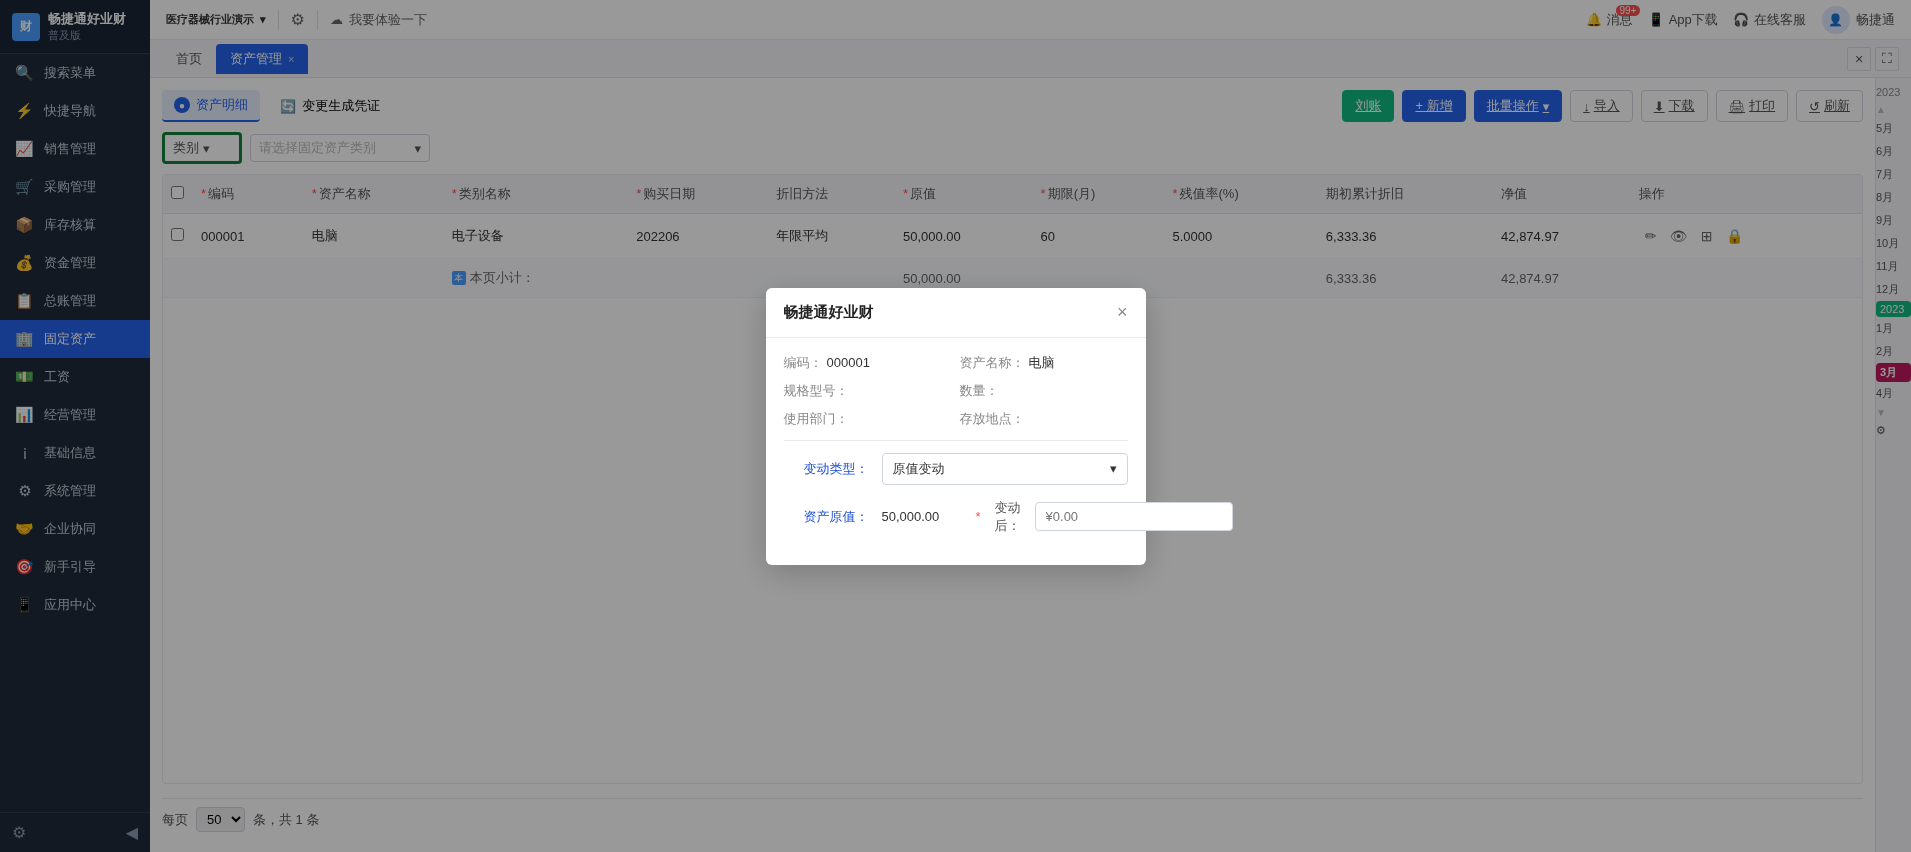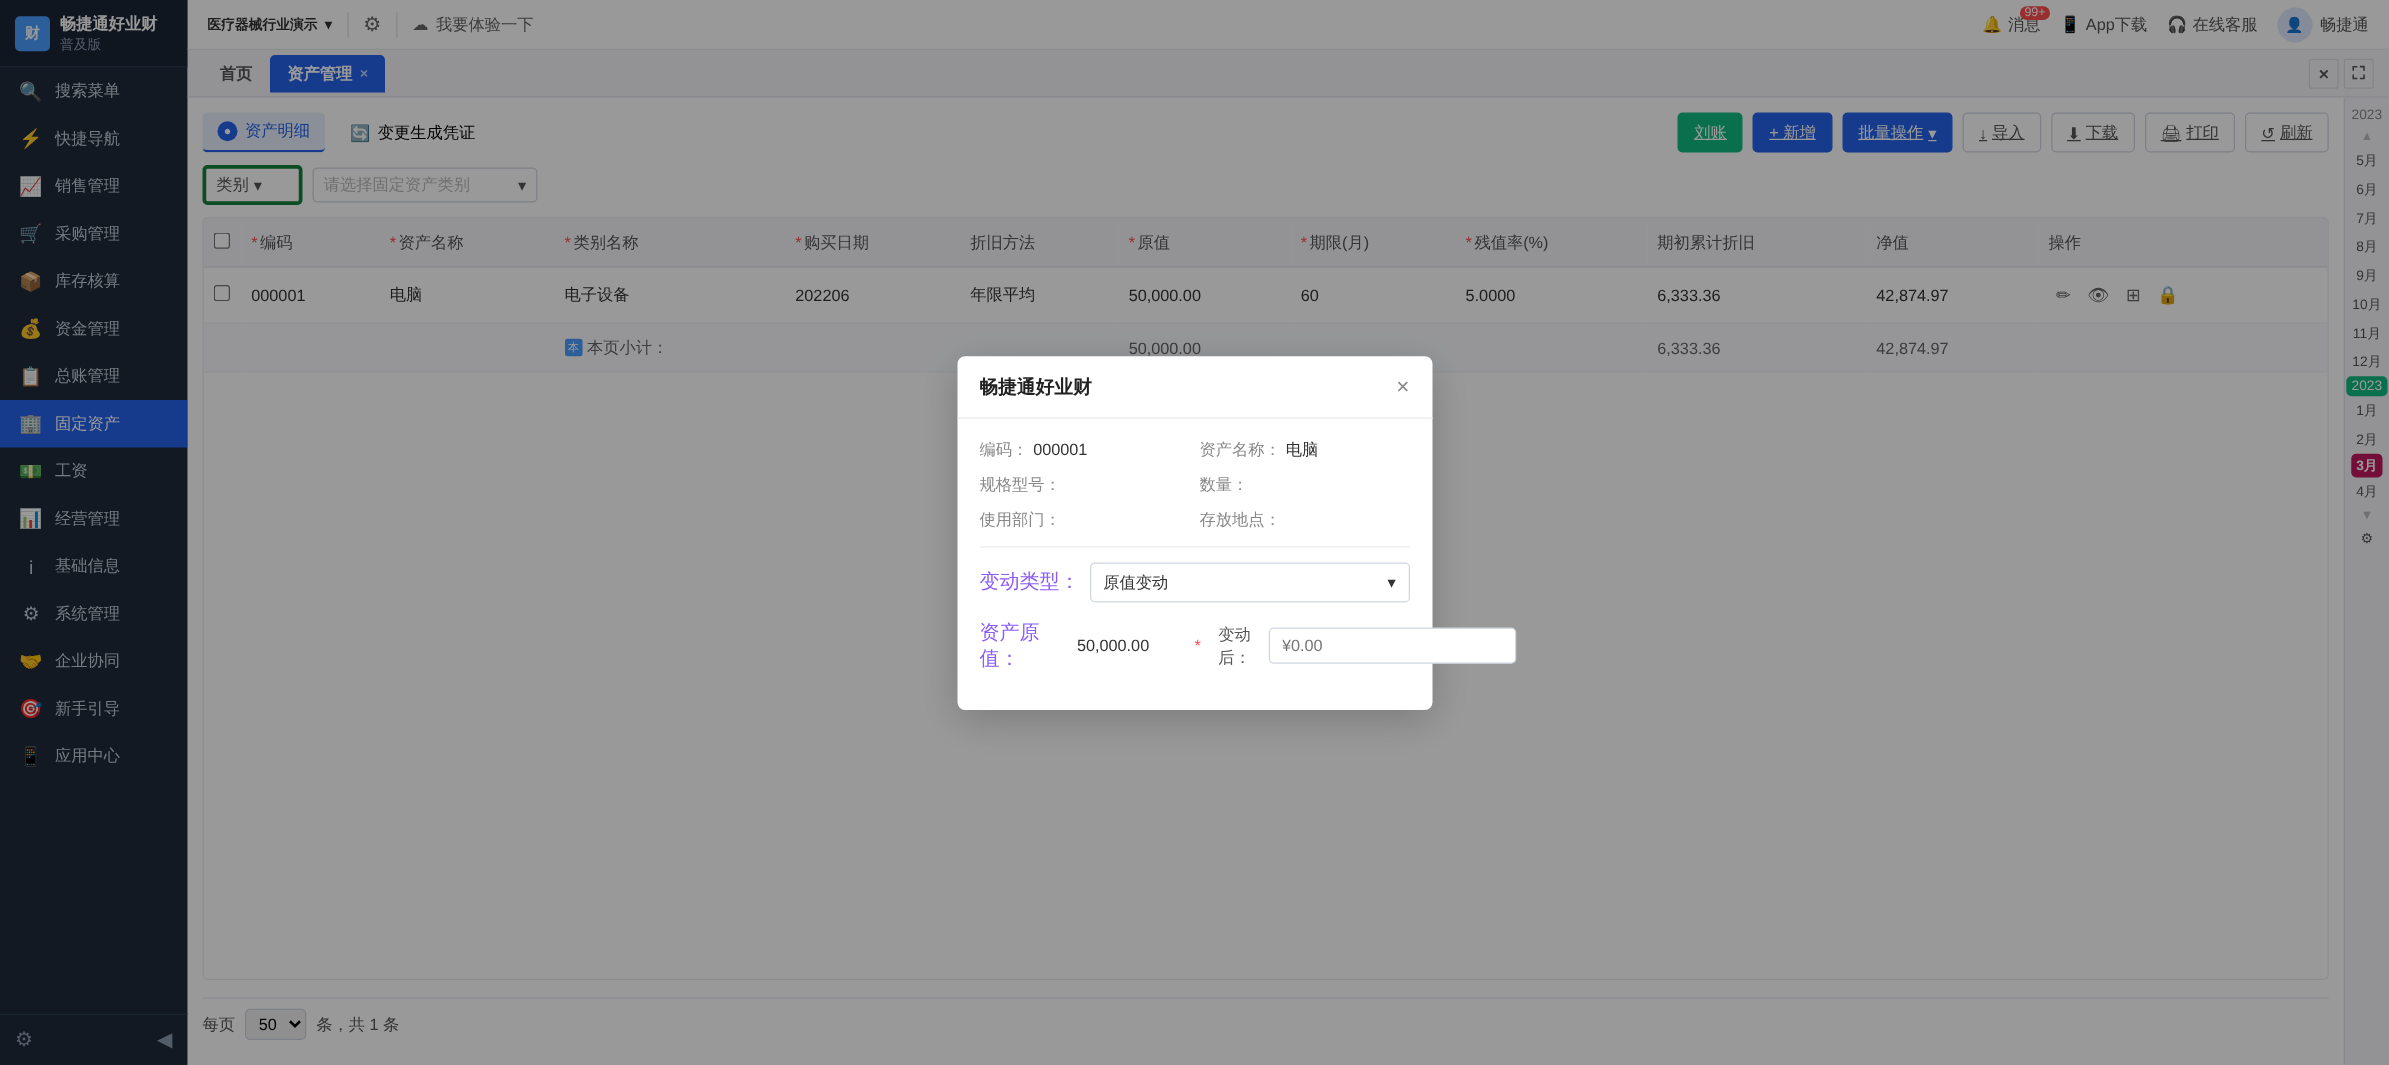--- a/index.html
+++ b/index.html
@@ -25,34 +25,34 @@
     .topbar-divider { width: 1px; height: 20px; background: #e0e0e0; }
     .topbar-settings { color: #666; cursor: pointer; font-size: 16px; }
     .topbar-experience { display: flex; align-items: center; gap: 6px; color: #666; font-size: 13px; cursor: pointer; }
     .topbar-right { margin-left: auto; display: flex; align-items: center; gap: 16px; }
     .topbar-badge { position: relative; display: flex; align-items: center; gap: 4px; color: #555; font-size: 13px; cursor: pointer; }
     .badge-count { background: #ff4d4f; color: white; font-size: 10px; padding: 0 4px; border-radius: 8px; position: absolute; top: -6px; right: -8px; }
     .topbar-user { display: flex; align-items: center; gap: 6px; color: #555; cursor: pointer; }
     .user-avatar { width: 28px; height: 28px; background: #e0e8ff; border-radius: 50%; display: flex; align-items: center; justify-content: center; font-size: 12px; color: #2563eb; }
 
     
-    .tabbar { background: #f5f6fa; border-bottom: 1px solid #e0e3eb; display: flex; align-items: center; padding: 0 12px; height: 38px; flex-shrink: 0; font-weight: bold; }
+    .tabbar { background: #f5f6fa; border-bottom: 1px solid #e0e3eb; display: flex; align-items: center; padding: 0 12px; height: 38px; flex-shrink: 0; }
     .tab { padding: 6px 14px; font-size: 13px; color: #555; cursor: pointer; border-radius: 4px 4px 0 0; display: flex; align-items: center; gap: 6px; }
     .tab.active { background: #2563eb; color: #fff; }
     .tab-close { font-size: 11px; cursor: pointer; opacity: 0.7; }
     .tab-home { color: #555; }
     .tabbar-controls { margin-left: auto; display: flex; gap: 4px; }
     .tabbar-ctrl-btn { width: 24px; height: 24px; display: flex; align-items: center; justify-content: center; color: #555; cursor: pointer; border: 1px solid #ddd; border-radius: 2px; font-size: 14px; }
 
     
     .content { flex: 1; display: flex; overflow: hidden; position: relative; }
     .content-area { flex: 1; background: #fff; overflow: hidden; display: flex; flex-direction: column; padding: 12px; }
 
     
-    .right-sidebar { width: 36px; background: #f5f6fa; border-left: 1px solid #e0e3eb; display: flex; flex-direction: column; align-items: center; padding: 4px 0; font-size: 11px; color: #555; flex-shrink: 0; }
+    .right-sidebar { width: 36px; background: #f5f6fa; border-left: 1px solid #e0e3eb; display: flex; flex-direction: column; padding: 4px 0; font-size: 11px; color: #555; flex-shrink: 0; }
     .cal-month { padding: 4px 0; color: #555; font-size: 11px; cursor: pointer; }
 
     
     .toolbar { display: flex; align-items: center; gap: 8px; margin-bottom: 10px; flex-wrap: wrap; }
     .toolbar-tab { display: flex; align-items: center; gap: 6px; padding: 6px 12px; border-radius: 4px; cursor: pointer; font-size: 13px; }
     .toolbar-tab.active { background: #e8f0fe; color: #2563eb; border-bottom: 2px solid #2563eb; }
     .toolbar-tab-icon { width: 16px; height: 16px; background: #2563eb; border-radius: 50%; display: flex; align-items: center; justify-content: center; font-size: 10px; color: white; }
     .toolbar-btn { display: flex; align-items: center; gap: 4px; padding: 6px 12px; border: 1px solid #d0d5e0; border-radius: 4px; cursor: pointer; font-size: 13px; color: #555; background: #fff; text-decoration: underline; }
     .toolbar-btn-primary { background: #2563eb; color: white; border-color: #2563eb; }
     .toolbar-btn-success { background: #10b981; color: white; border-color: #10b981; }
@@ -90,21 +90,21 @@
     .modal-header { display: flex; align-items: center; justify-content: space-between; padding: 14px 18px; border-bottom: 1px solid #e8eaef; }
     .modal-title { font-size: 15px; font-weight: 600; color: #222; }
     .modal-close { cursor: pointer; color: #888; font-size: 18px; }
     .modal-body { padding: 16px 18px; }
     .modal-info-grid { display: grid; grid-template-columns: 1fr 1fr; gap: 10px 8px; margin-bottom: 12px; }
     .info-item { display: flex; align-items: center; gap: 4px; font-size: 13px; color: #444; }
     .info-label { color: #888; }
     .info-value { color: #333; font-weight: 500; }
     .modal-divider { height: 1px; background: #e8eaef; margin: 12px 0; }
     .modal-form-row { display: flex; align-items: center; gap: 8px; margin-bottom: 14px; }
-    .form-label { color: #8b5cf6; font-size: 16px; min-width: 70px; }
+    .form-label { color: #1d4ed8; font-size: 13px; min-width: 70px; margin-left: 20px; }
     .form-select { display: flex; align-items: center; gap: 6px; border: 1px solid #d0d5e0; border-radius: 4px; padding: 6px 10px; font-size: 13px; color: #333; background: #fff; cursor: pointer; flex: 1; }
     .form-input { border: 1px solid #d0d5e0; border-radius: 4px; padding: 6px 10px; font-size: 13px; color: #333; background: #fff; flex: 1; }
     .modal-footer { display: flex; align-items: center; justify-content: center; gap: 12px; padding: 12px 18px; }
     .btn-cancel { border: 1px solid #d0d5e0; background: #fff; color: #555; padding: 7px 28px; border-radius: 4px; cursor: pointer; font-size: 13px; }
     .btn-save { background: #2563eb; color: white; border: none; padding: 7px 28px; border-radius: 4px; cursor: pointer; font-size: 13px; }
 
     .input-placeholder { color: #bbb; }
   </style>
 </head>
 <body>

